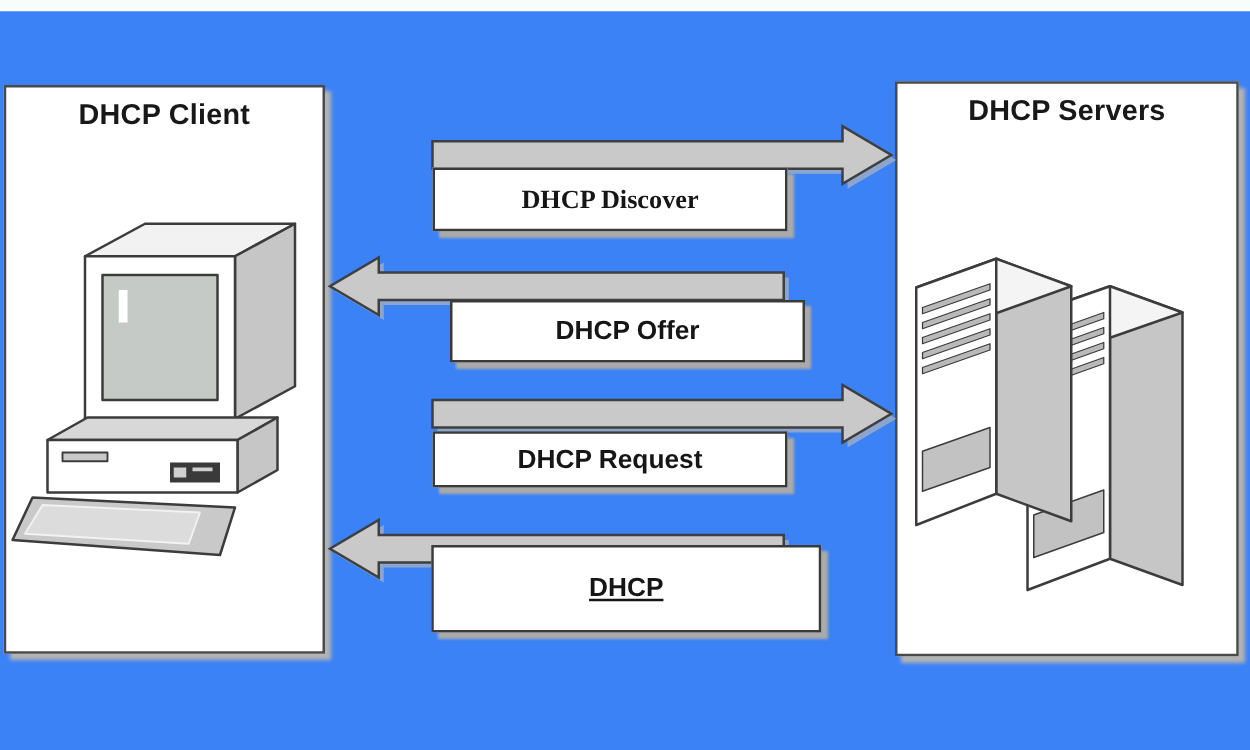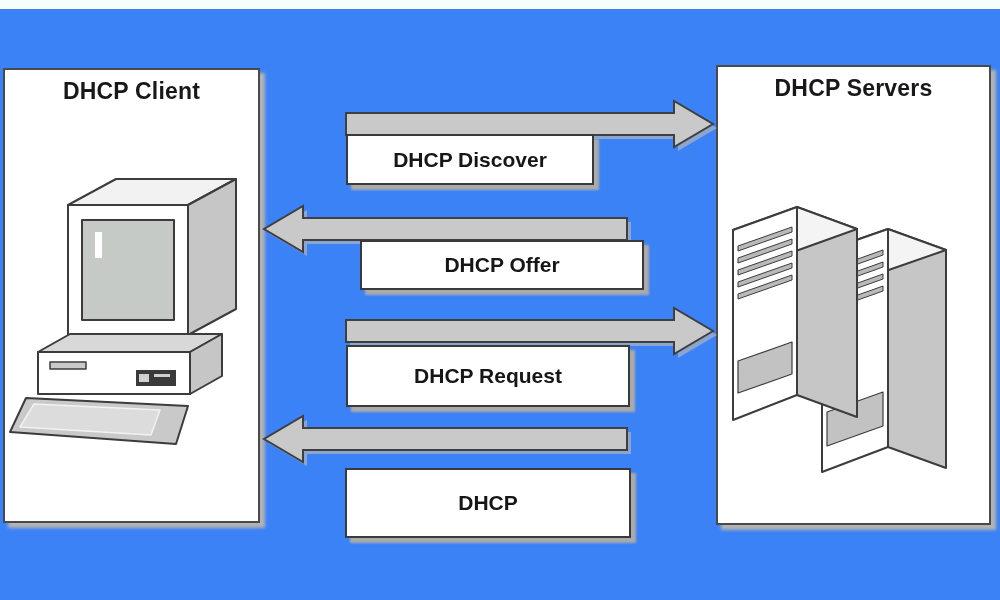--- a/index.html
+++ b/index.html
@@ -23,24 +23,24 @@
   .arrow polygon.shadow{fill:#b8b8b8;opacity:.65;}
   .arrow.a-discover{left:345px;top:99px;width:370px;height:50px;}
   .arrow.a-offer{left:262px;top:204px;width:366px;height:50px;}
   .arrow.a-request{left:345px;top:306px;width:370px;height:50px;}
   .arrow.a-ack{left:262px;top:414px;width:366px;height:50px;}
 
   .msg-label{position:absolute;box-sizing:border-box;background:#ffffff;
              border:2px solid #3a3a3a;box-shadow:5px 5px 2px #aaaaaa;
              display:flex;flex-direction:column;align-items:center;justify-content:center;
              font-weight:700;font-size:21px;text-align:center;color:#161616;line-height:1.22;}
-  .msg-label.b-discover{left:346px;top:134px;width:248px;height:51px;}
+  .msg-label.b-discover{left:346px;top:134px;width:284px;height:51px;font-family:Liberation Serif, serif;}
   .msg-label.b-offer{left:360px;top:240px;width:284px;height:50px;}
-  .msg-label.b-request{left:346px;top:345px;width:284px;height:62px;}
-  .msg-label.b-ack{left:345px;top:468px;width:286px;height:70px;}
+  .msg-label.b-request{left:346px;top:345px;width:284px;height:45px;}
+  .msg-label.b-ack{left:345px;top:436px;width:312px;height:70px;text-decoration:underline;}
 
   .clipart polygon,.clipart rect{stroke-linejoin:round;}
 </style>
 </head>
 <body>
 
 <div class="canvas">
   <div class="top-tint"></div>
 
   <div class="panel client">

